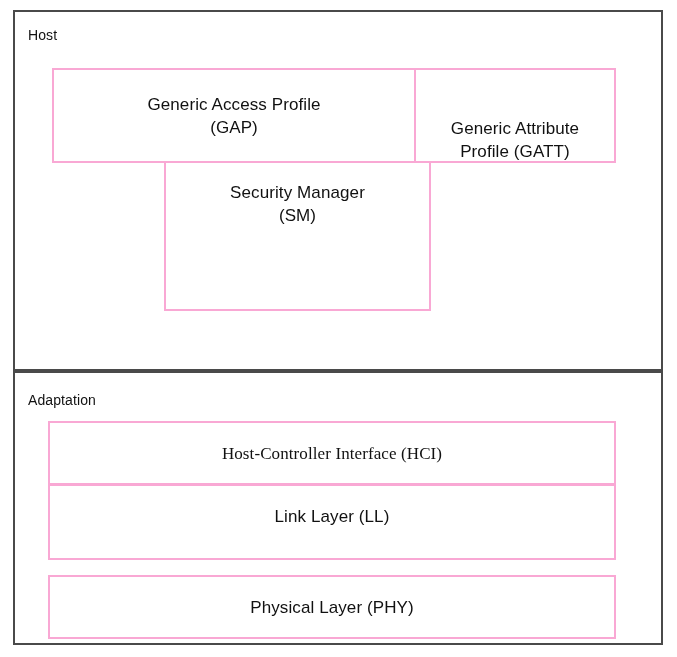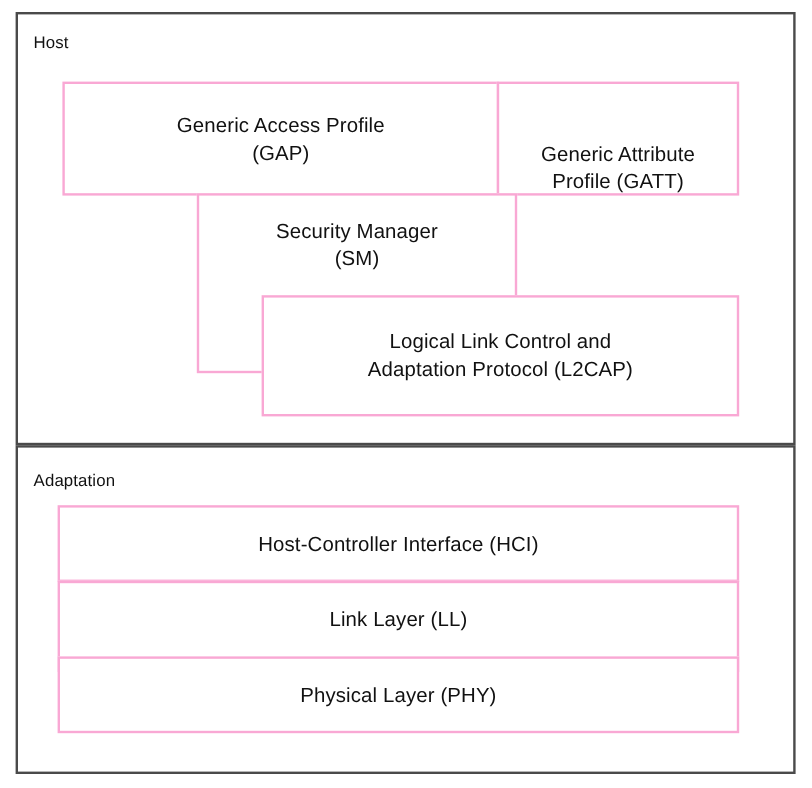--- a/index.html
+++ b/index.html
@@ -68,26 +68,26 @@
   #att-label       { top: 18px; }
 
   #l2cap-box       { left: 218px; top: 246px;  width: 398px; height: 101px; }
   #l2cap-label     { top: 25px; }
 
   
   #ctrl-outer      { left: 13px;  top: 371px;  width: 650px; height: 274px; }
   #ctrl-label      { left: 28px;  top: 389px; }
 
   #hci-box         { left: 48px;  top: 421px;  width: 568px; height: 64px; }
-  #hci-label       { top: 19px; }
+  #hci-label       { top: 19px; font-family: Liberation Serif, serif; }
 
   #ll-box          { left: 48px;  top: 484px;  width: 568px; height: 76px; }
   #ll-label        { top: 19px; }
 
-  #phy-box         { left: 48px;  top: 547px;  width: 568px; height: 64px; }
+  #phy-box         { left: 48px;  top: 575px;  width: 568px; height: 64px; }
   #phy-label       { top: 19px; }
 </style>
 </head>
 <body>
 
 <div id="canvas">
 
   <div class="box outer" id="host-outer"></div>
 
   <div class="group-label" id="host-label">Host</div>
@@ -101,24 +101,20 @@
     <div class="cell-label" id="gatt-label">Generic Attribute
 Profile (GATT)</div>
   </div>
 
   <div class="box cell" id="sm-box">
     <div class="cell-label" id="sm-label">Security Manager
 (SM)</div>
   </div>
 
 
-  <div class="box cell" id="l2cap-box">
-    <div class="cell-label" id="l2cap-label">Logical Link Control and
-Adaptation Protocol (L2CAP)</div>
-  </div>
 
   <div class="box outer" id="ctrl-outer"></div>
 
   <div class="group-label" id="ctrl-label">Adaptation</div>
 
   <div class="box cell" id="hci-box">
     <div class="cell-label" id="hci-label">Host-Controller Interface (HCI)</div>
   </div>
 
   <div class="box cell" id="ll-box">

